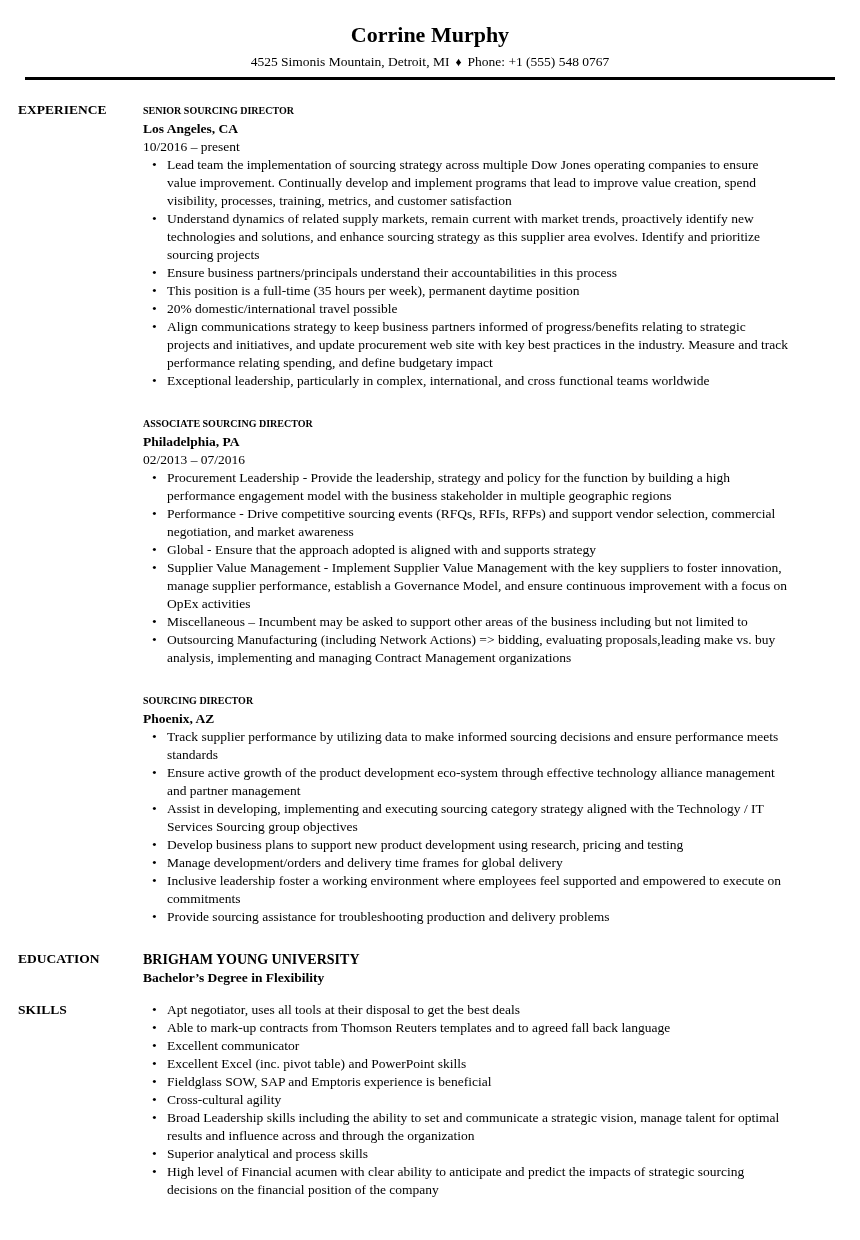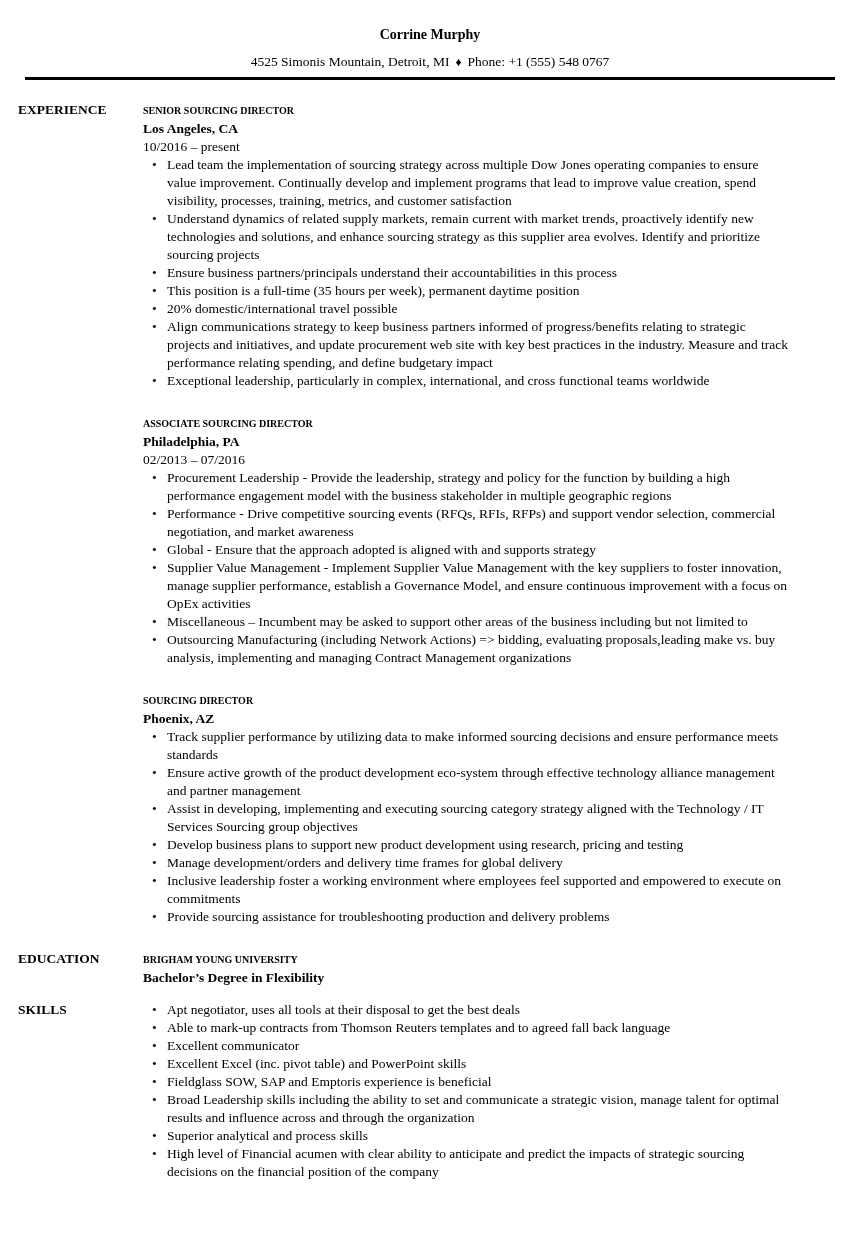--- a/index.html
+++ b/index.html
@@ -9,42 +9,42 @@
     background: #ffffff;
     color: #000000;
     font-family: "Liberation Serif", "DejaVu Serif", serif;
     font-size: 13.5px;
     line-height: 18px;
     overflow: hidden;
     box-sizing: border-box;
     position: relative;
   }
   .header { text-align: center; padding-top: 24px; }
-  .name { font-size: 14px; font-weight: bold; line-height: 22px; }
+  .name { font-size: 22px; font-weight: bold; line-height: 22px; }
   .contact { font-size: 13.5px; font-weight: normal; margin-top: 7px; }
   .diamond { margin: 0 6px; font-size: 12px; }
   .rule { border-top: 3px solid #000; margin: 6px 25px 0 25px; height: 0; }
   .section { display: flex; margin-top: 21px; }
   .section.education { margin-top: 24px; }
   .section.skills { margin-top: 14px; }
   .section-label {
     flex: 0 0 auto;
     width: 125px;
     padding-left: 18px;
     font-weight: bold;
     font-size: 13.5px;
   }
   .section-content { width: 648px; }
   .job + .job { margin-top: 24px; }
   .job-title { font-size: 10px; font-weight: bold; line-height: 19px; }
   .job-location { font-weight: bold; }
   ul.bullets { margin: 0; padding: 0 0 0 9px; list-style: none; }
   ul.bullets li { padding-left: 15px; position: relative; }
   ul.bullets li::before { content: "\2022"; position: absolute; left: 0; }
-  .school-name { font-size: 10px; font-weight: bold; line-height: 19px; }
+  .school-name { font-size: 14px; font-weight: bold; line-height: 19px; }
   .degree { font-weight: bold; }
 </style>
 </head>
 <body>
 
 <div class="page">
 
   <div class="header">
     <div class="name">Corrine Murphy</div>
     <div class="contact">
@@ -114,20 +114,21 @@
 
   <div class="section skills">
     <div class="section-label">SKILLS</div>
     <div class="section-content">
       <ul class="bullets">
         <li>Apt negotiator, uses all tools at their disposal to get the best deals</li>
         <li>Able to mark-up contracts from Thomson Reuters templates and to agreed fall back language</li>
         <li>Excellent communicator</li>
         <li>Excellent Excel (inc. pivot table) and PowerPoint skills</li>
         <li>Fieldglass SOW, SAP and Emptoris experience is beneficial</li>
+        <li>Cross-cultural agility</li>
         <li>Broad Leadership skills including the ability to set and communicate a strategic vision, manage talent for optimal results and influence across and through the organization</li>
         <li>Superior analytical and process skills</li>
         <li>High level of Financial acumen with clear ability to anticipate and predict the impacts of strategic sourcing decisions on the financial position of the company</li>
       </ul>
     </div>
   </div>
 
 </div>
 
 </body></html>

